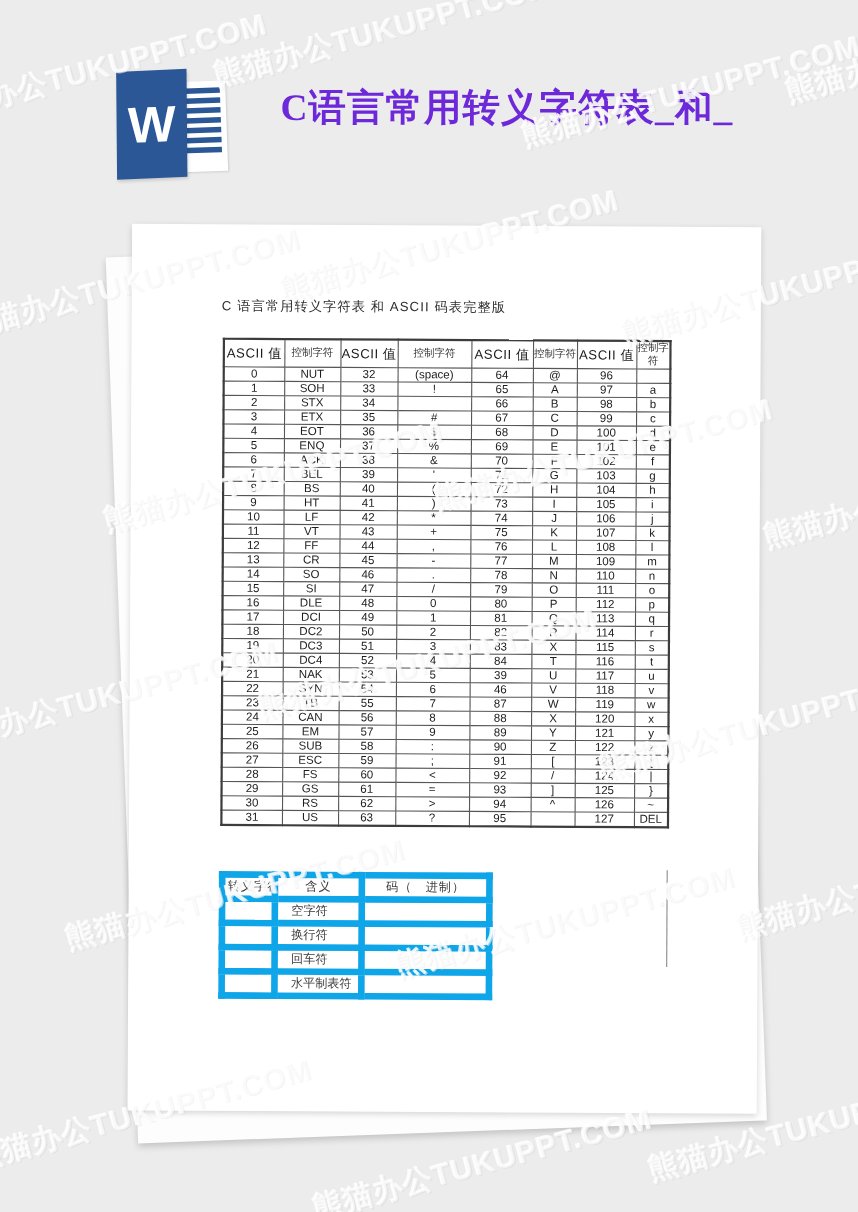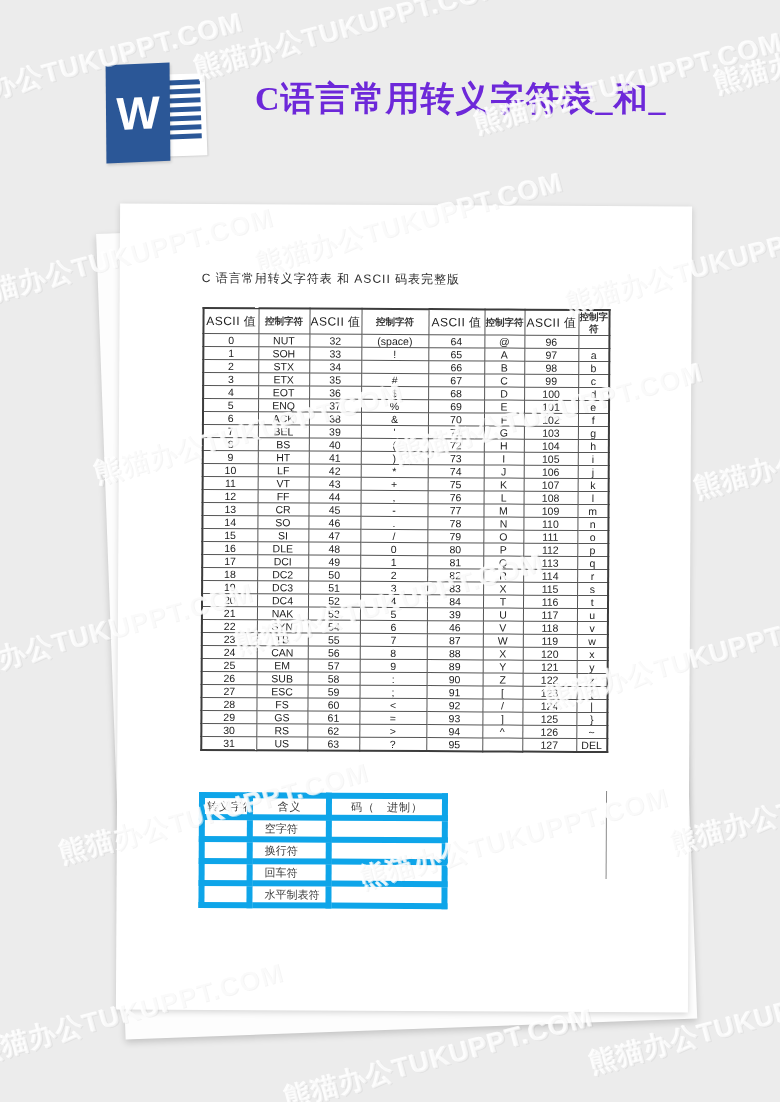--- a/index.html
+++ b/index.html
@@ -71,21 +71,21 @@
   .ascii-table {
     position:absolute; left:83px; top:103px; width:406px;
     border-collapse:collapse; table-layout:fixed;
     border:2px solid #3c3c3c;
     font-size:10.5px; color:#1c1c1c;
   }
   .ascii-table th, .ascii-table td {
     border:1px solid #565656; padding:0; text-align:center;
     overflow:hidden; line-height:12px; height:13px;
   }
-  .ascii-table th { height:25px; font-weight:bold; }
+  .ascii-table th { height:25px; font-weight:normal; }
   .ascii-table th.h-big  { font-size:12px; font-weight:normal; letter-spacing:0.5px; }
   .ascii-table th.h-small{ font-size:9.5px; color:#333; }
   .ascii-table td { font-size:10.5px; }
 
   
   .escape-table {
     position:absolute; left:82px; top:588px; width:243px;
     border-collapse:collapse; table-layout:fixed;
     font-size:11px; color:#3a3a3a;
   }

